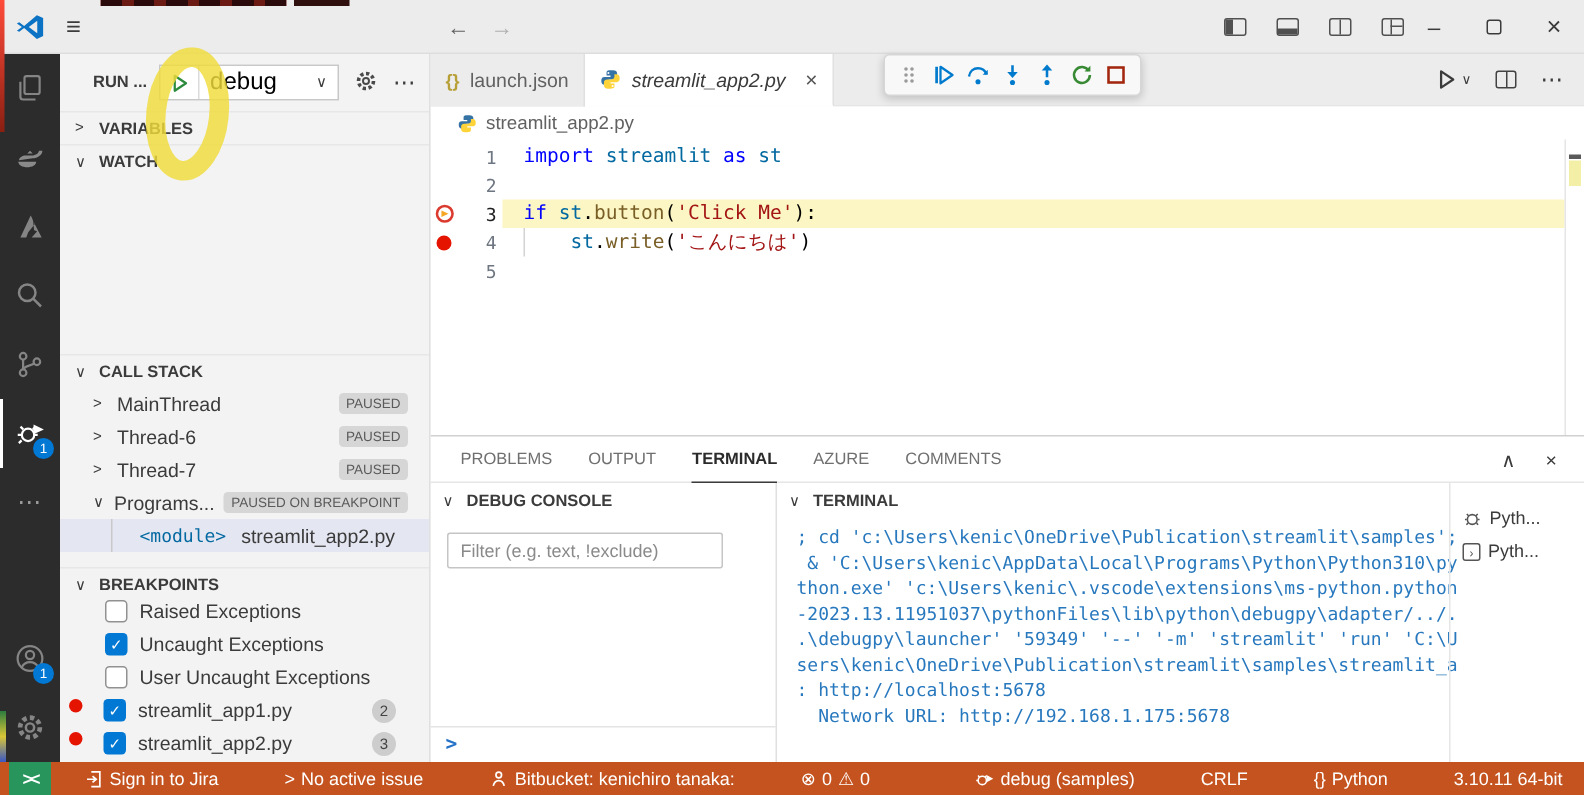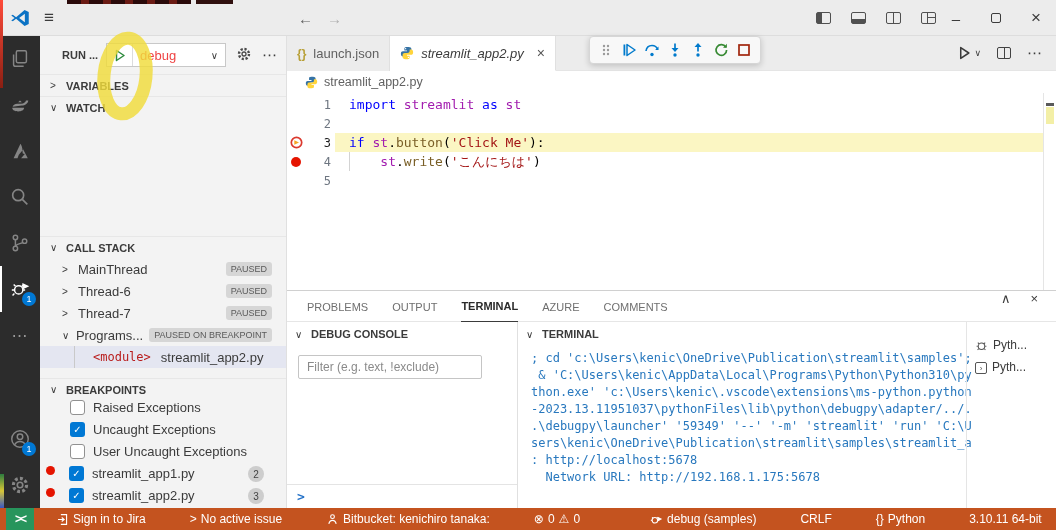--- a/index.html
+++ b/index.html
@@ -33,32 +33,32 @@
   .ab-badge { position:absolute; right:4px; bottom:6px; min-width:14px; height:14px; border-radius:7px; background:#0078d4; color:#fff; font-size:9px; display:flex; align-items:center; justify-content:center; padding:0 3px;}
   .ab-bottom { margin-top:auto; }
   .ab-dots { color:#9a9a9a; font-size:16px; letter-spacing:1px;}
 
   
   .sidebar { position:absolute; left:40px; top:36px; width:247px; height:472px; background:#f3f3f3; border-right:1px solid #e0e0e0; font-size:13px; z-index:3;}
   .sb-toprow { height:38px; display:flex; align-items:center; padding:6px 8px 6px 22px; }
   .sb-title { font-size:11px; font-weight:bold; color:#3b3b3b; margin-right:8px; white-space:nowrap;}
   .cfg-box { width:120px; height:24px; background:#fff; border:1px solid #c8c8c8; display:flex; align-items:center; }
   .cfg-play { width:26px; height:100%; display:flex; align-items:center; justify-content:center; border-right:1px solid #dcdcdc;}
-  .cfg-name { flex:1; padding-left:7px; font-size:13px; color:#ef4444;}
+  .cfg-name { flex:1; padding-left:7px; font-size:16px; color:#000000;}
   .cfg-chev { padding-right:7px; color:#3b3b3b; font-size:10px;}
   .sb-gear { margin-left:10px; } .sb-more { margin-left:10px; color:#3b3b3b; font-size:15px;}
   .sb-section { height:22px; display:flex; align-items:center; padding-left:10px; gap:6px; font-size:11px; font-weight:bold; color:#3b3b3b; border-top:1px solid #e7e7e7;}
   .sb-chev { width:10px; font-size:10px; font-weight:normal; color:#3b3b3b; }
   .watch-body { height:118px; }
   .cs-row { height:22px; display:flex; align-items:center; padding-left:22px; gap:6px; color:#3b3b3b;}
   .cs-name { flex:0 0 auto; }
   .cs-badge { margin-left:auto; margin-right:14px; background:#d6d6d6; color:#5a5a5a; font-size:9px; padding:2px 5px; border-radius:3px; white-space:nowrap;}
   .frame-row { height:22px; display:flex; align-items:center; background:#e4e6f1; padding-left:34px; gap:10px;}
   .frame-guide { width:1px; height:100%; background:#c9c9c9; margin-right:8px;}
-  .frame-name { font-family:"DejaVu Sans Mono",monospace; font-size:12px; color:#b91c1c;}
+  .frame-name { font-family:"DejaVu Sans Mono",monospace; font-size:12px; color:#0369a1;}
   .frame-file { font-size:13px; color:#3b3b3b;}
   .bp-gap { height:10px; }
   .bp-row { height:22px; display:flex; align-items:flex-start; padding-left:30px; gap:8px; color:#3b3b3b;}
   .bp-file-row { padding-left:6px; }
   .bp-dot { width:9px; height:9px; border-radius:50%; background:#e51400; margin-right:6px;}
   .cb { width:15px; height:15px; border-radius:3px; flex:0 0 auto; display:flex; align-items:center; justify-content:center;}
   .cb.on { background:#0078d4; color:#fff; font-size:10px; }
   .cb.off { background:#fff; border:1px solid #919191; }
   .bp-count { margin-left:auto; margin-right:22px; width:16px; height:16px; border-radius:50%; background:#cdcdcd; color:#424242; font-size:10px; display:flex; align-items:center; justify-content:center;}
 
@@ -76,32 +76,32 @@
   .split-ic::before { content:""; position:absolute; left:5.5px; top:0; bottom:0; width:1.4px; background:#424242;}
   .breadcrumb { height:22px; display:flex; align-items:center; gap:6px; padding-left:18px; font-size:12.5px; color:#616161; background:#fff;}
   .code { position:relative; padding-top:2px; font-family:"DejaVu Sans Mono",monospace; font-size:13px; }
   .code-line { display:flex; height:19px; align-items:center; }
   .gutter { width:18px; display:flex; align-items:center; justify-content:center; flex:0 0 auto;}
   .lnum { width:26px; text-align:right; color:#6e7681; font-size:12px; flex:0 0 auto;}
   .ltext { flex:1; margin-left:4px; margin-right:12px; padding-left:14px; white-space:pre; height:19px; line-height:19px; position:relative;}
   .code-line.hl .ltext { background:#fbf6c3; }
   .code-line.hl .lnum { color:#1f1f1f; }
   .ltext.guide::before { content:""; position:absolute; left:14px; top:0; bottom:0; width:1px; background:#d3d3d3;}
-  .tk-kw{color:#0000ff}.tk-id{color:#a21caf}.tk-fn{color:#795e26}.tk-str{color:#a31515}.tk-pl{color:#000}
+  .tk-kw{color:#0000ff}.tk-id{color:#0369a1}.tk-fn{color:#795e26}.tk-str{color:#a31515}.tk-pl{color:#000}
   .ruler { position:absolute; right:0; top:57px; bottom:0; width:13px; border-left:1px solid #e5e5e5; background:#fff;}
   .ruler .mark1 { position:absolute; left:2px; right:2px; top:10px; height:3px; background:#5a5a5a;}
   .ruler .mark2 { position:absolute; left:2px; right:2px; top:14px; height:17px; background:#f3efa6;}
 
   
   .dbg-toolbar { position:absolute; left:589px; top:36px; width:172px; height:28px; background:#f8f8f8; border:1px solid #d6d6d6; border-radius:4px; box-shadow:0 2px 6px rgba(0,0,0,.18); display:flex; align-items:center; justify-content:space-around; padding:0 4px; z-index:6;}
   .dbg-toolbar svg { width:16px; height:16px; }
 
   
   .panel { position:absolute; left:287px; top:290px; width:769px; height:218px; background:#fff; border-top:1px solid #d0d0d0;}
-  .ptabs { height:31px; display:flex; gap:24px; padding-left:20px; border-bottom:1px solid #e6e6e6; font-size:11px; color:#6f6f6f;}
+  .ptabs { height:31px; display:flex; align-items:center; gap:24px; padding-left:20px; border-bottom:1px solid #e6e6e6; font-size:11px; color:#6f6f6f;}
   .ptab { height:31px; display:flex; align-items:center; }
   .ptab.active { color:#2b2b2b; border-bottom:1.6px solid #3b3b3b; font-weight:bold;}
   .ptab-actions { margin-left:auto; display:flex; gap:20px; padding-right:18px; color:#3b3b3b; font-size:13px;}
   .pbody { position:absolute; left:0; right:0; top:31px; bottom:0; }
   .dc-pane { position:absolute; left:0; top:0; bottom:0; width:230px; }
   .pane-head { height:24px; display:flex; align-items:center; gap:6px; padding-left:8px; font-size:11px; font-weight:bold; color:#3b3b3b;}
   .dc-filter { position:absolute; left:11px; top:33px; width:184px; height:24px; border:1px solid #c5c5c5; border-radius:2px; background:#fff; font-size:12px; padding:0 8px; color:#3b3b3b; font-family:"Liberation Sans",sans-serif;}
   .dc-filter::placeholder { color:#8a8a8a; }
   .dc-prompt { position:absolute; left:0; right:0; bottom:0; height:24px; border-top:1px solid #e4e4e4; display:flex; align-items:center; padding-left:10px; color:#2472c8; font-weight:bold; font-family:"DejaVu Sans Mono",monospace; font-size:13px;}
   .term-pane { position:absolute; left:230px; top:0; bottom:0; right:0; border-left:1px solid #e0e0e0;}

